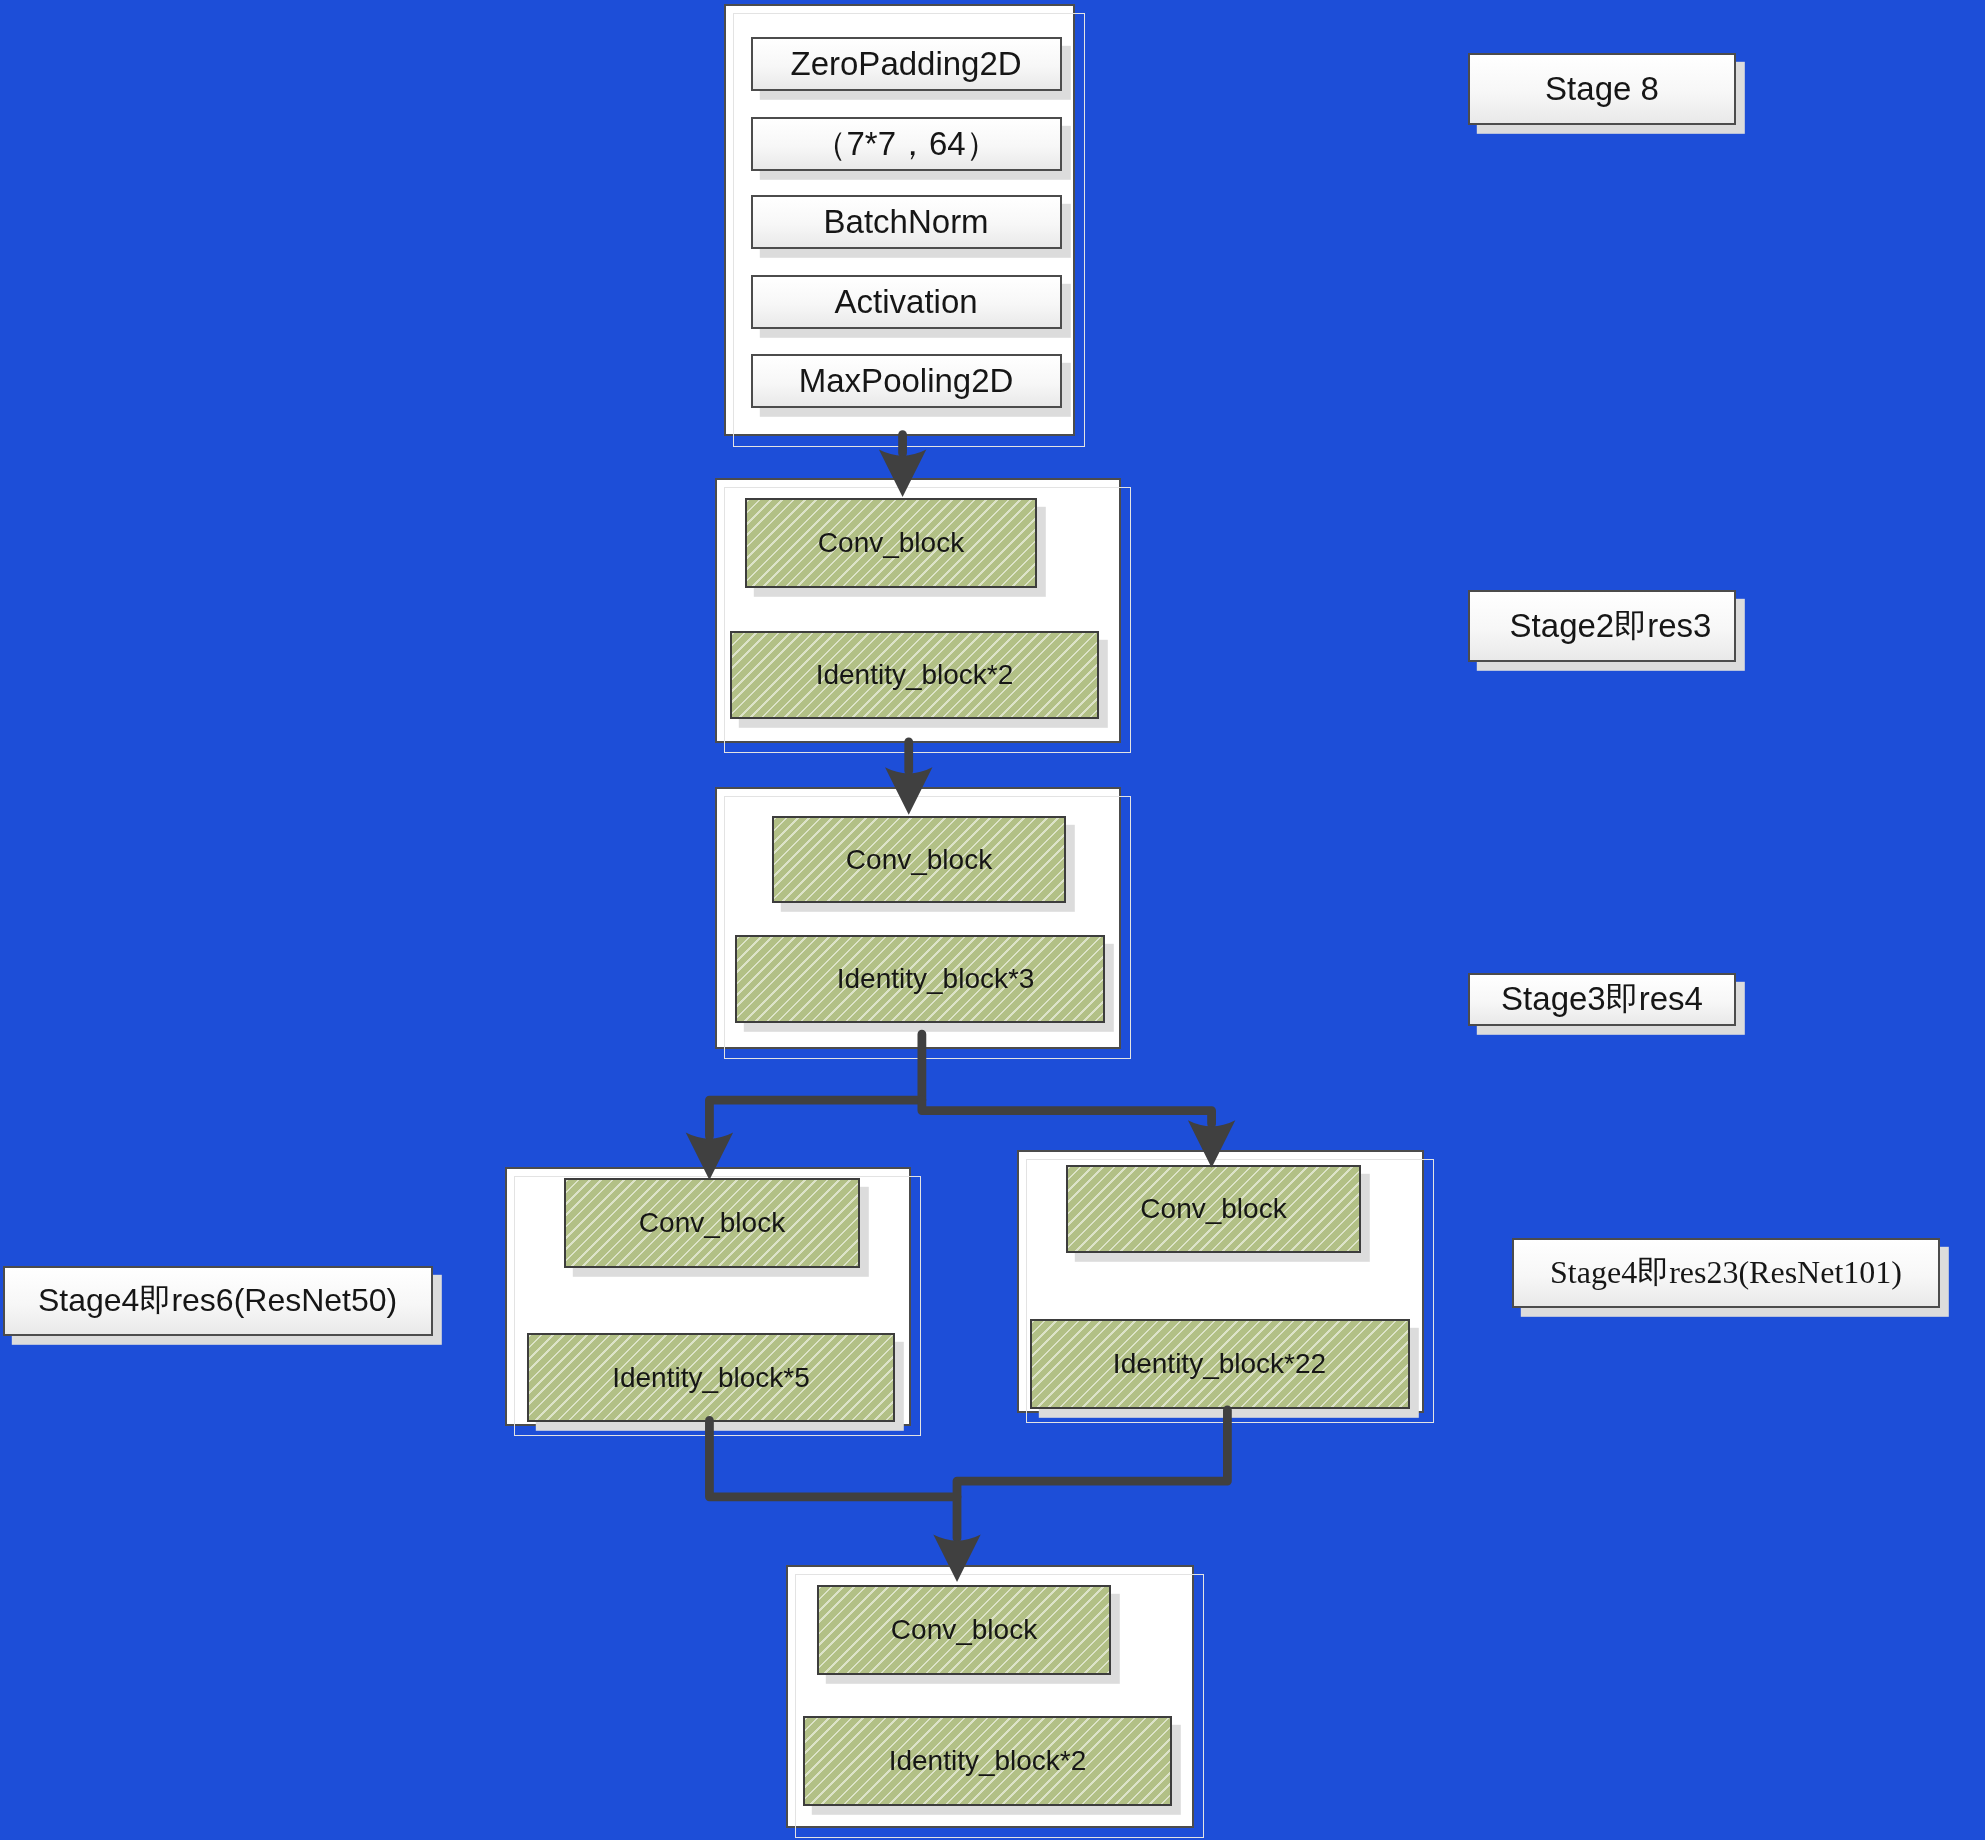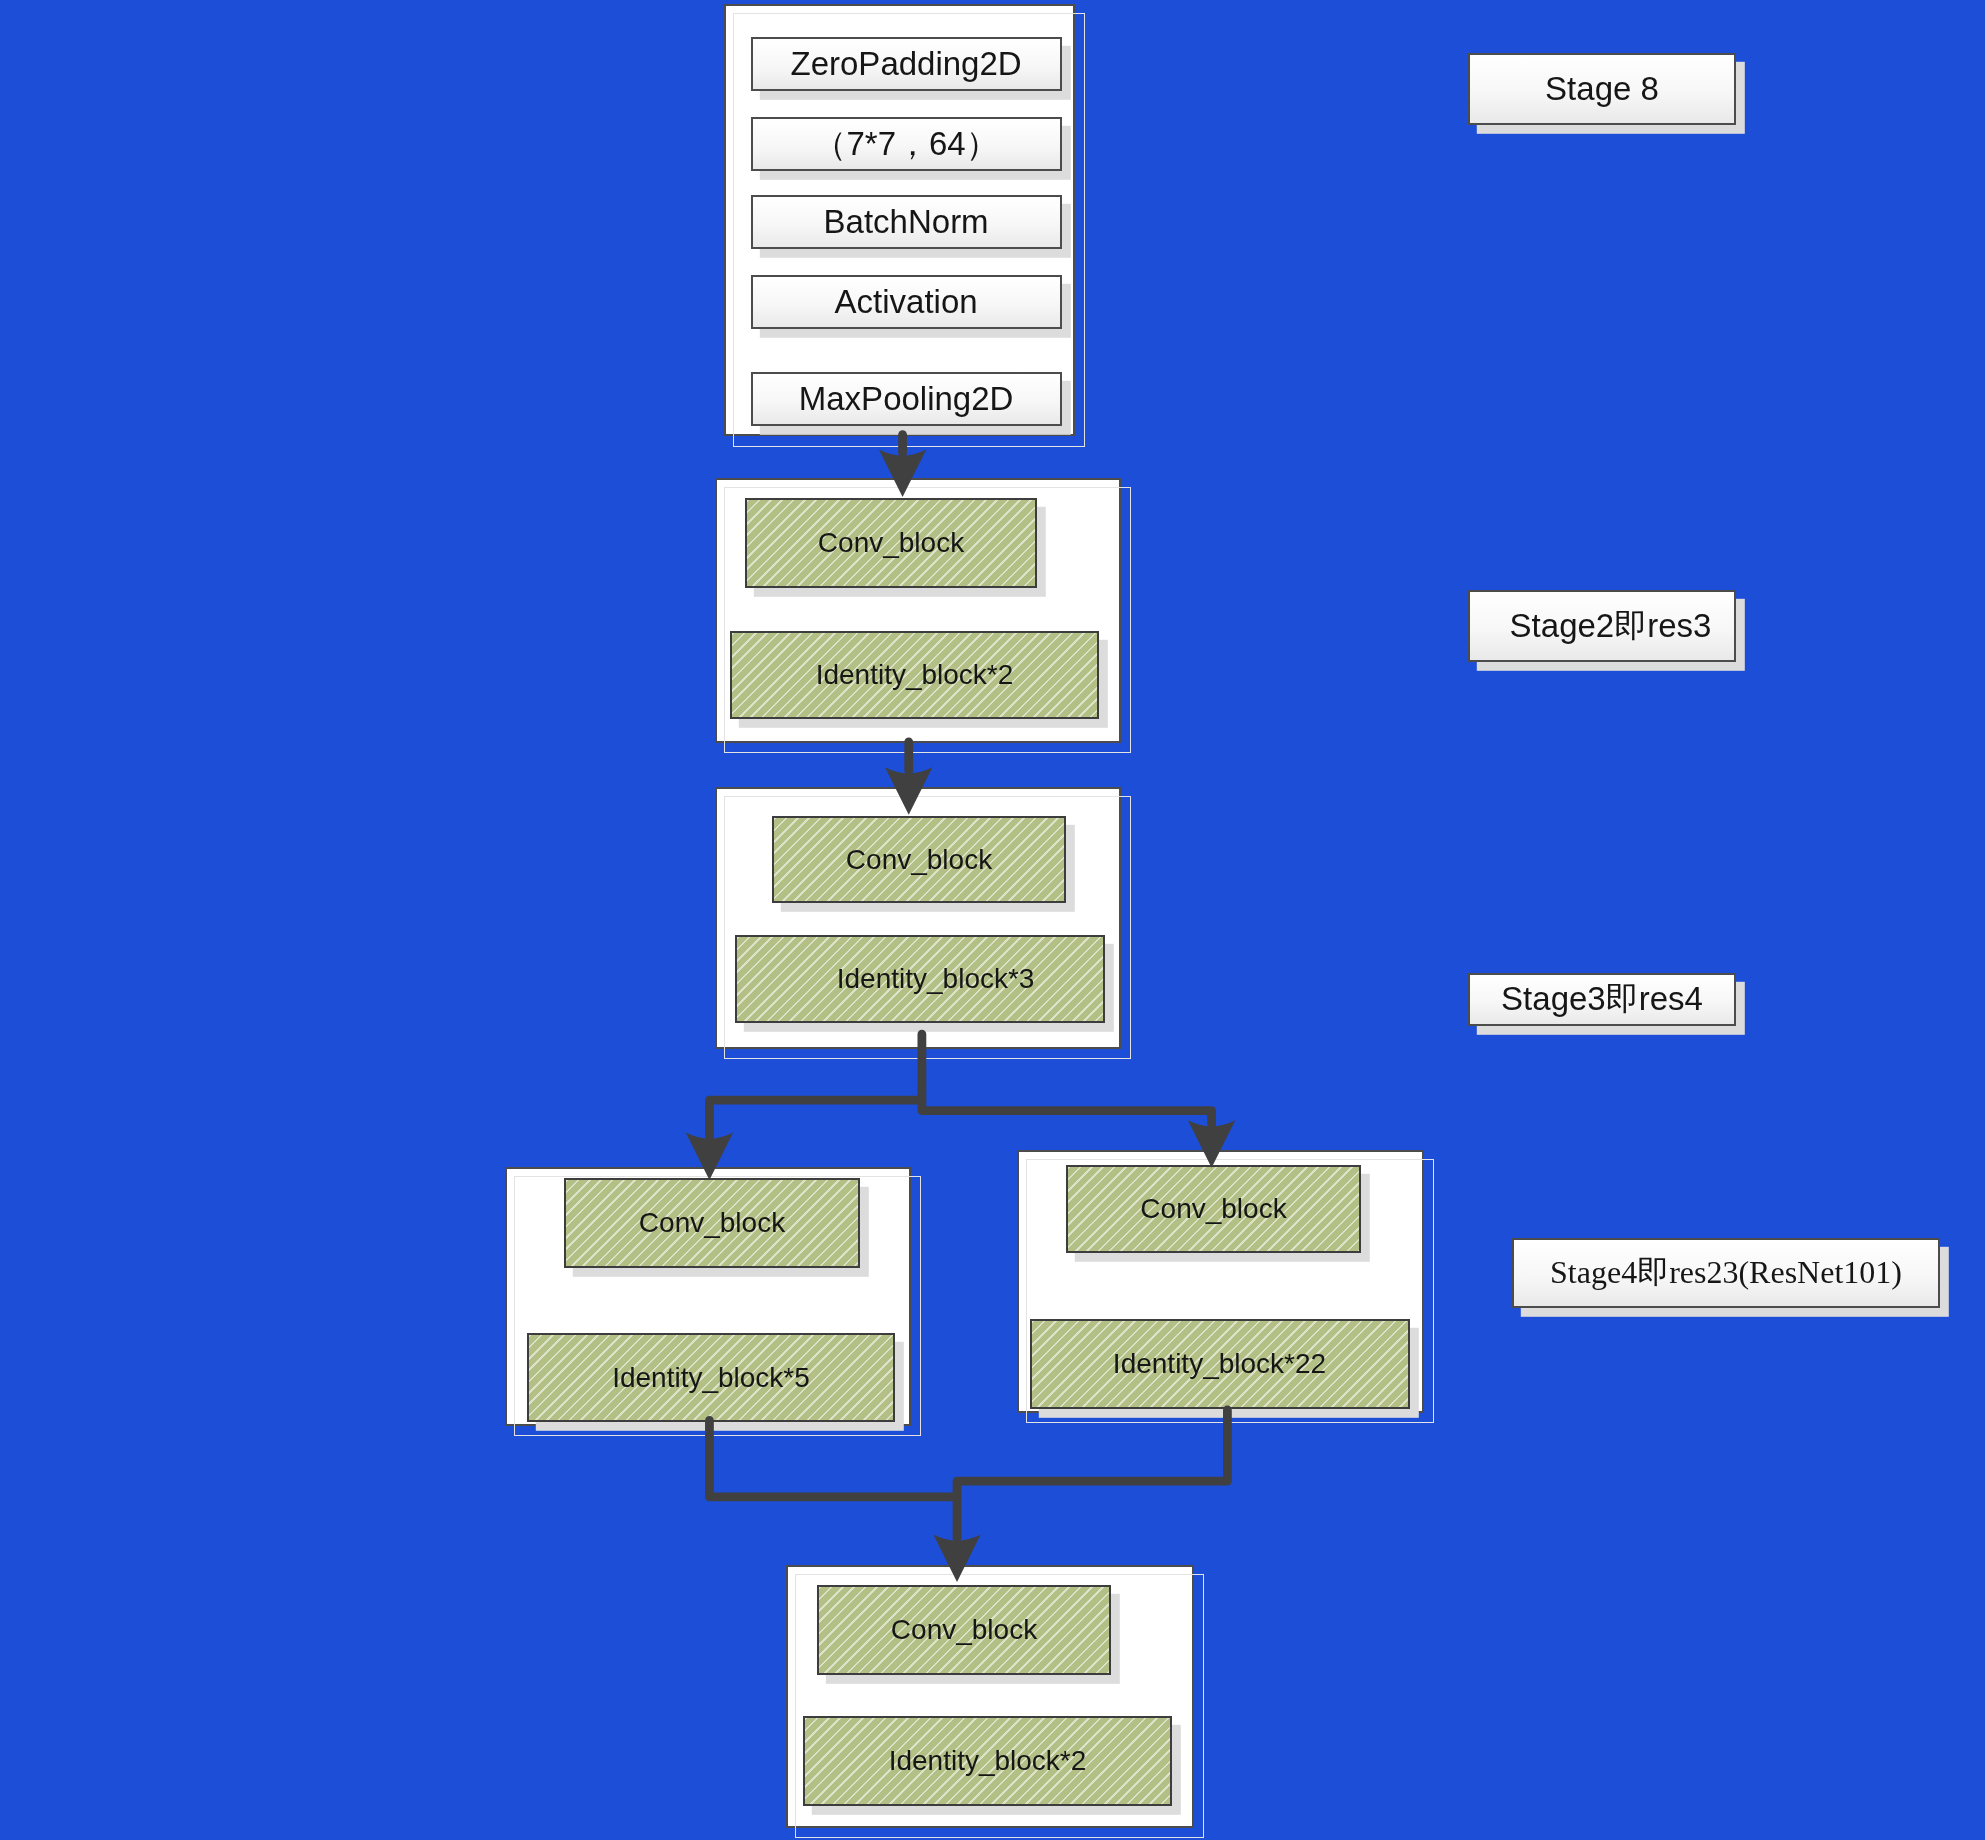--- a/index.html
+++ b/index.html
@@ -69,21 +69,21 @@
   }
   .label-small { font-size: 32px; }
 
   
   .c-stage1 { left: 724px; top: 4.4px;    width: 351px; height: 432px; }
   .c-stage1 .wbox { left: 24.6px; width: 311px; height: 54px; }
   .l0 { top: 31px; }
   .l1 { top: 111px; }
   .l2 { top: 189px; }
   .l3 { top: 269px; }
-  .l4 { top: 348px; margin-top: 18px; }
+  .l4 { top: 348px; }
 
   
   .c-stage2 { left: 715px;  top: 478px;  width: 406px; height: 265px; }
   .c-stage2 .conv { left: 28px; top: 17.6px;  width: 292px; height: 90px; }
   .c-stage2 .idb  { left: 13px; top: 151px; width: 369px; height: 88px; }
 
   .c-stage3 { left: 715px;  top: 787px;  width: 406px; height: 262px; }
   .c-stage3 .conv { left: 55px; top: 27px;  width: 294px; height: 87px; }
   .c-stage3 .idb  { left: 17.6px; top: 146px; width: 370px; height: 88px; padding-left: 32px; }
 
@@ -157,20 +157,21 @@
   </div>
 
   <div class="container c-stage5">
     <div class="gbox conv">Conv_block</div>
     <div class="gbox idb">Identity_block*2</div>
   </div>
 
   <div class="label-box lab-stage1">Stage 8</div>
   <div class="label-box lab-stage2">Stage2即res3</div>
   <div class="label-box lab-stage3">Stage3即res4</div>
+  <div class="label-box lab-stage4l label-small">Stage4即res6(ResNet50)</div>
   <div class="label-box lab-stage4r label-small">Stage4即res23(ResNet101)</div>
 
   <svg class="connectors" viewBox="0 0 2262 2097" xmlns="http://www.w3.org/2000/svg">
     <defs>
       <path id="ah" d="M -27 -54 Q 0 -40 27 -54 L 0 0 Z"></path>
     </defs>
 
     <path class="conn" d="M 1028 495 L 1028 516"></path>
     <use class="ah" href="#ah" transform="translate(1028,566)"></use>
 

